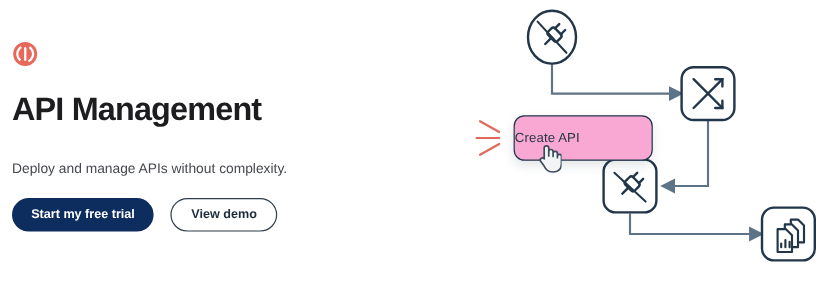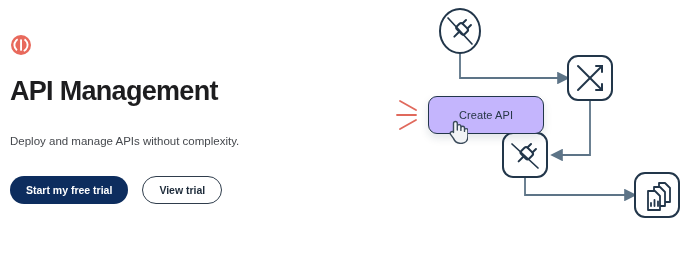--- a/index.html
+++ b/index.html
@@ -56,21 +56,21 @@
     font-weight: 400;
     color: #45484d;
     line-height: 1;
     white-space: nowrap;
     margin-top: 12px;
   }
 
   #cta-row {
     position: absolute;
     left: 0px;
-    top: 146px;
+    top: 135px;
     display: flex;
     align-items: center;
     gap: 14px;
   }
 
   .btn {
     border: none;
     outline: none;
     cursor: pointer;
     font-family: "Liberation Sans", sans-serif;
@@ -108,27 +108,27 @@
     height: 255px;
   }
   #diagram svg { display: block; }
 
   #create-api-card {
     position: absolute;
     left: 48px;
     top: 96px;
     width: 116px;
     height: 38px;
-    background: #c4b5fd;
+    background: #f9a8d4;
     border: 1.6px solid #22364a;
     border-radius: 9px;
     box-shadow: 0 4px 9px rgba(25,45,70,0.13);
     display: flex;
     align-items: center;
-    justify-content: center;
+    justify-content: flex-start;
     z-index: 6;
   }
   #create-api-label {
     font-size: 11px;
     font-weight: 400;
     color: #263645;
     letter-spacing: 0.1px;
     white-space: nowrap;
   }
 
@@ -164,21 +164,21 @@
         <rect x="10.1" y="5.2" width="1.9" height="11.6" rx="0.9" fill="#ffffff"></rect>
       </svg>
     </div>
 
     <h1 id="page-title">API Management</h1>
 
     <p id="page-subtitle">Deploy and manage APIs without complexity.</p>
 
     <div id="cta-row">
       <button class="btn" id="primary-cta">Start my free trial</button>
-      <button class="btn" id="secondary-cta">View trial</button>
+      <button class="btn" id="secondary-cta">View demo</button>
     </div>
   </div>
 
   <div id="diagram">
 
     <svg width="300" height="255" viewBox="0 0 300 255">
       <defs>
         <marker id="arw" markerWidth="7" markerHeight="7" refX="6" refY="3.5" orient="auto">
           <path d="M0,0 L7,3.5 L0,7 Z" fill="#5d7487"></path>
         </marker>

